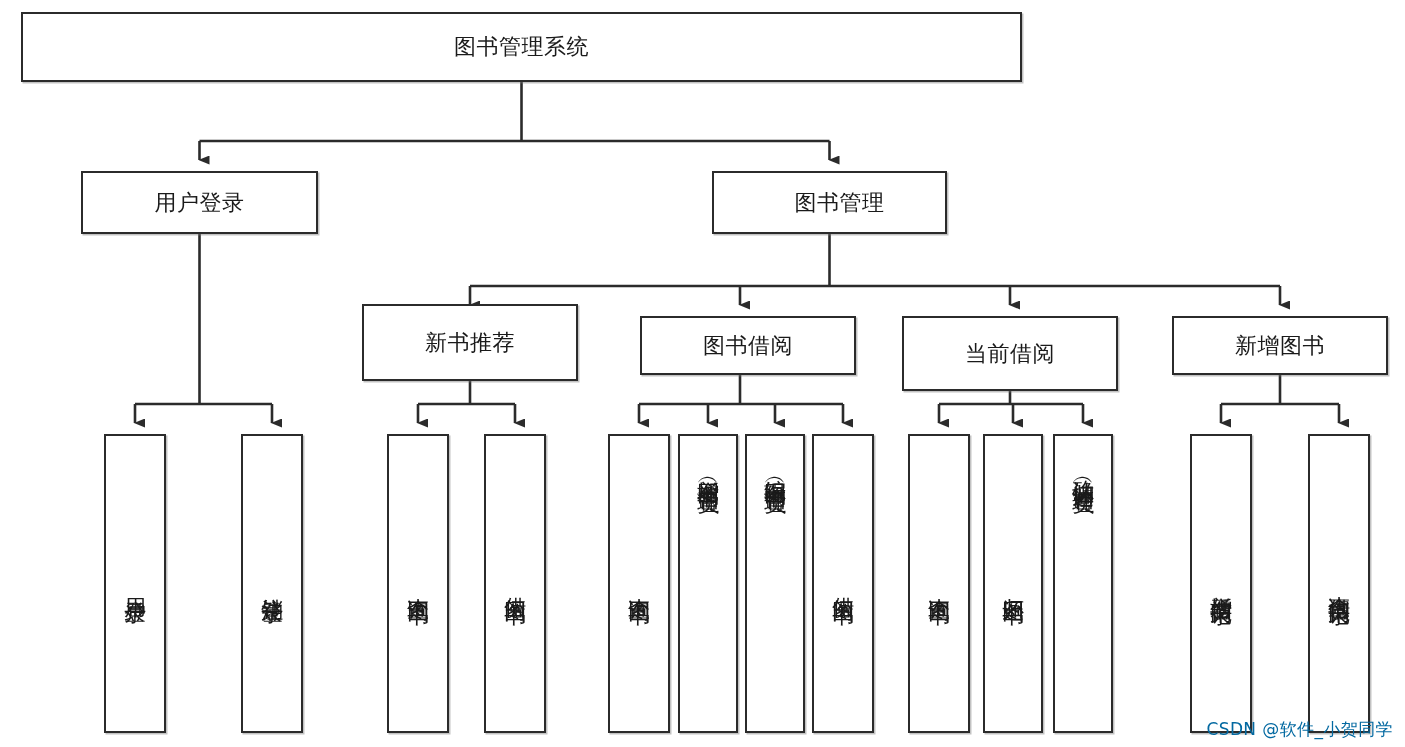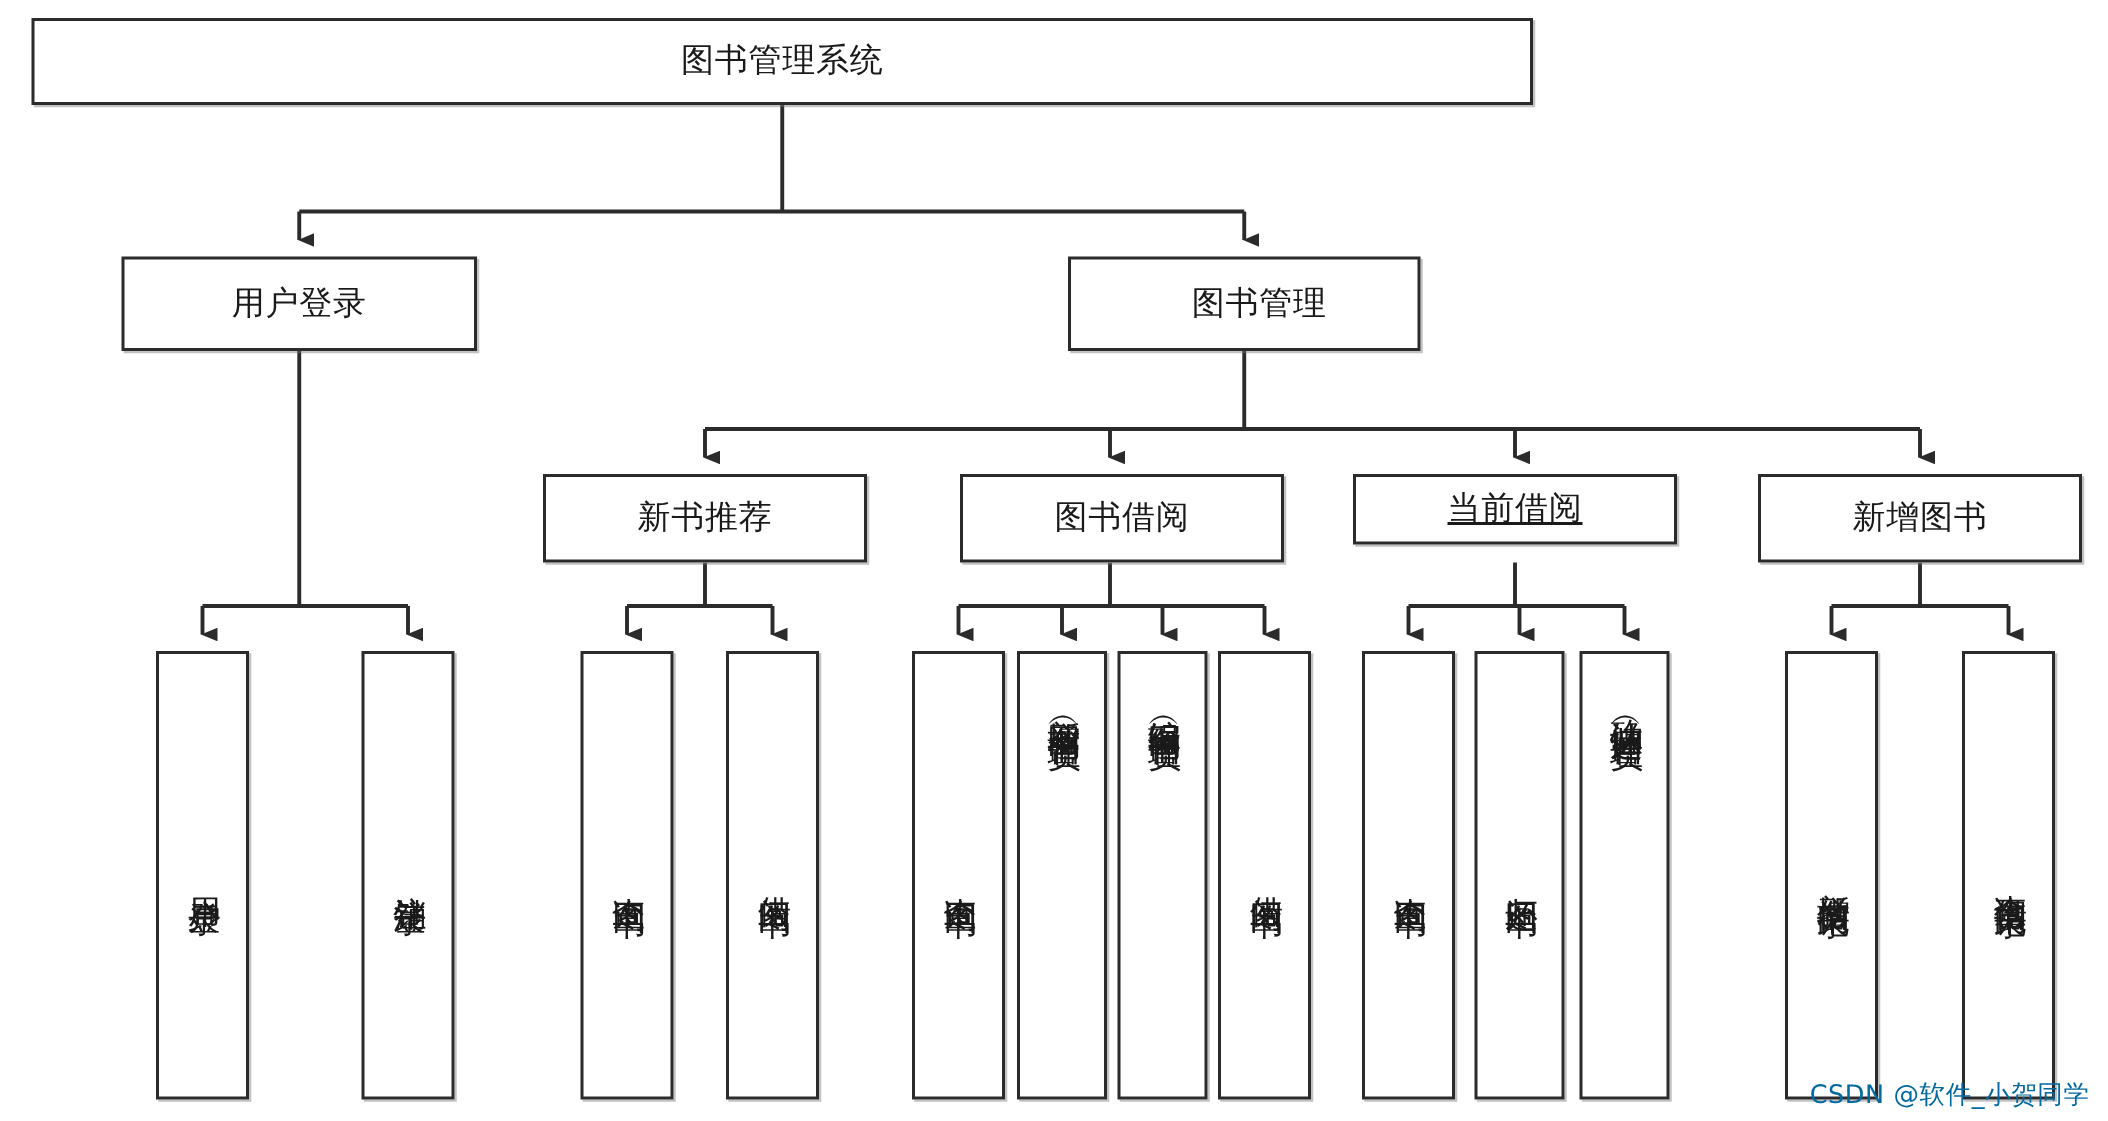--- a/index.html
+++ b/index.html
@@ -114,38 +114,38 @@
         <path d="M939,404 L939,423" marker-end="url(#arrow)"></path>
         <path d="M1013,404 L1013,423" marker-end="url(#arrow)"></path>
         <path d="M1083,404 L1083,423" marker-end="url(#arrow)"></path>
         <path d="M1280,375 L1280,404"></path>
         <path d="M1221,404 L1339,404"></path>
         <path d="M1221,404 L1221,423" marker-end="url(#arrow)"></path>
         <path d="M1339,404 L1339,423" marker-end="url(#arrow)"></path>
       </g>
   </svg>
 
-  <div class="node" style="left: 21px; top: 12px; width: 1001px; height: 58px;">
+  <div class="node" style="left: 21px; top: 12px; width: 1001px; height: 70px;">
     <span class="label">图书管理系统</span>
   </div>
 
   <div class="node" style="left: 81px; top: 171px; width: 237px; height: 63px;">
     <span class="label">用户登录</span>
   </div>
   <div class="node" style="left: 712px; top: 171px; width: 235px; height: 63px; padding-left: 20px;">
     <span class="label">图书管理</span>
   </div>
 
-  <div class="node" style="left: 362px; top: 316px; width: 216px; height: 59px;">
+  <div class="node" style="left: 362px; top: 304px; width: 216px; height: 77px;">
     <span class="label">新书推荐</span>
   </div>
   <div class="node" style="left: 640px; top: 316px; width: 216px; height: 59px;">
     <span class="label">图书借阅</span>
   </div>
-  <div class="node" style="left: 902px; top: 316px; width: 216px; height: 47px; text-decoration: underline;">
+  <div class="node" style="left: 902px; top: 316px; width: 216px; height: 75px;">
     <span class="label">当前借阅</span>
   </div>
   <div class="node" style="left: 1172px; top: 316px; width: 216px; height: 59px;">
     <span class="label">新增图书</span>
   </div>
 
   <div class="node vertical centered" style="left: 104px; top: 434px; width: 62px; height: 299px;">
     <span class="label">用户登录</span>
   </div>
   <div class="node vertical centered" style="left: 241px; top: 434px; width: 62px; height: 299px;">

